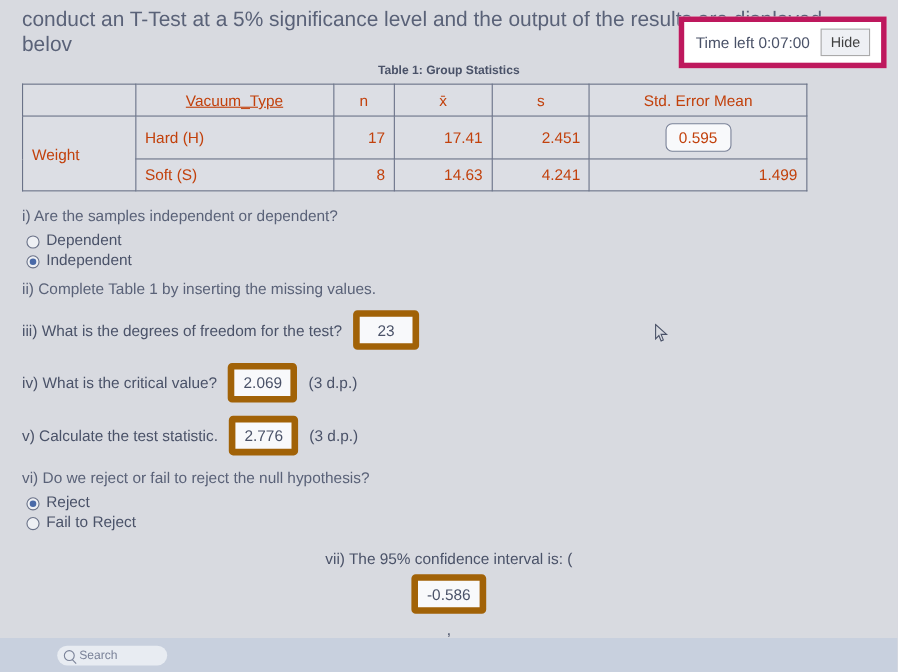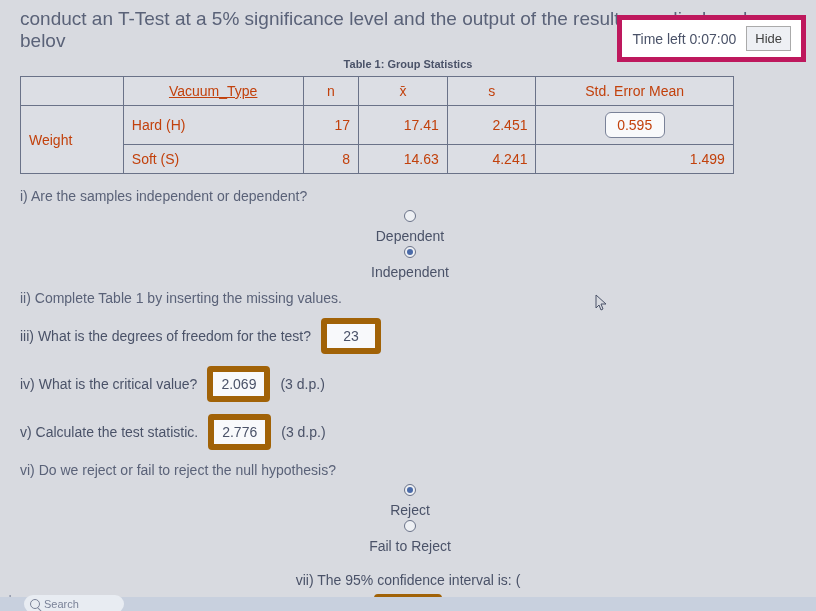--- a/index.html
+++ b/index.html
@@ -69,21 +69,21 @@
   .input-cell {
     background: #f8f9fb;
     border: 1px solid #7a8298;
     border-radius: 6px;
     padding: 4px 0;
     display: inline-block;
     min-width: 60px;
     text-align: center;
   }
   .q { margin: 10px 0 6px 0; color: #5a6278; }
-  .radio-row { margin: 2px 0 2px 4px; display: flex; align-items: center; gap: 6px; flex-direction: column; }
+  .radio-row { margin: 2px 0 2px 4px; display: flex; align-items: flex-end; gap: 6px; }
   .radio {
     width: 12px; height: 12px; border-radius: 50%;
     border: 1px solid #6a7288; display: inline-block; position: relative;
     background: #eef0f4;
   }
   .radio.sel::after {
     content: ""; position: absolute; top: 2px; left: 2px;
     width: 6px; height: 6px; border-radius: 50%; background: #4a6aa8;
   }
   .inline-input {
@@ -93,25 +93,25 @@
     padding: 4px 8px;
     display: inline-block;
     min-width: 60px;
     text-align: center;
     margin: 0 4px;
   }
   .row-line { margin: 12px 0; display: flex; align-items: center; gap: 6px; }
   .footer-search {
     position: absolute;
     bottom: 0; left: 0; right: 0;
-    height: 14px;
+    height: 31px;
     background: #c8d0de;
     display: flex;
     align-items: center;
-    padding-left: 24px;
+    padding-left: 52px;
     gap: 10px;
   }
   .gh {
     position: absolute;
     bottom: 4px; left: 2px;
     font-size: 12px; color: #7a8298;
   }
   .search-pill {
     background: #e8ecf2;
     border-radius: 12px;

